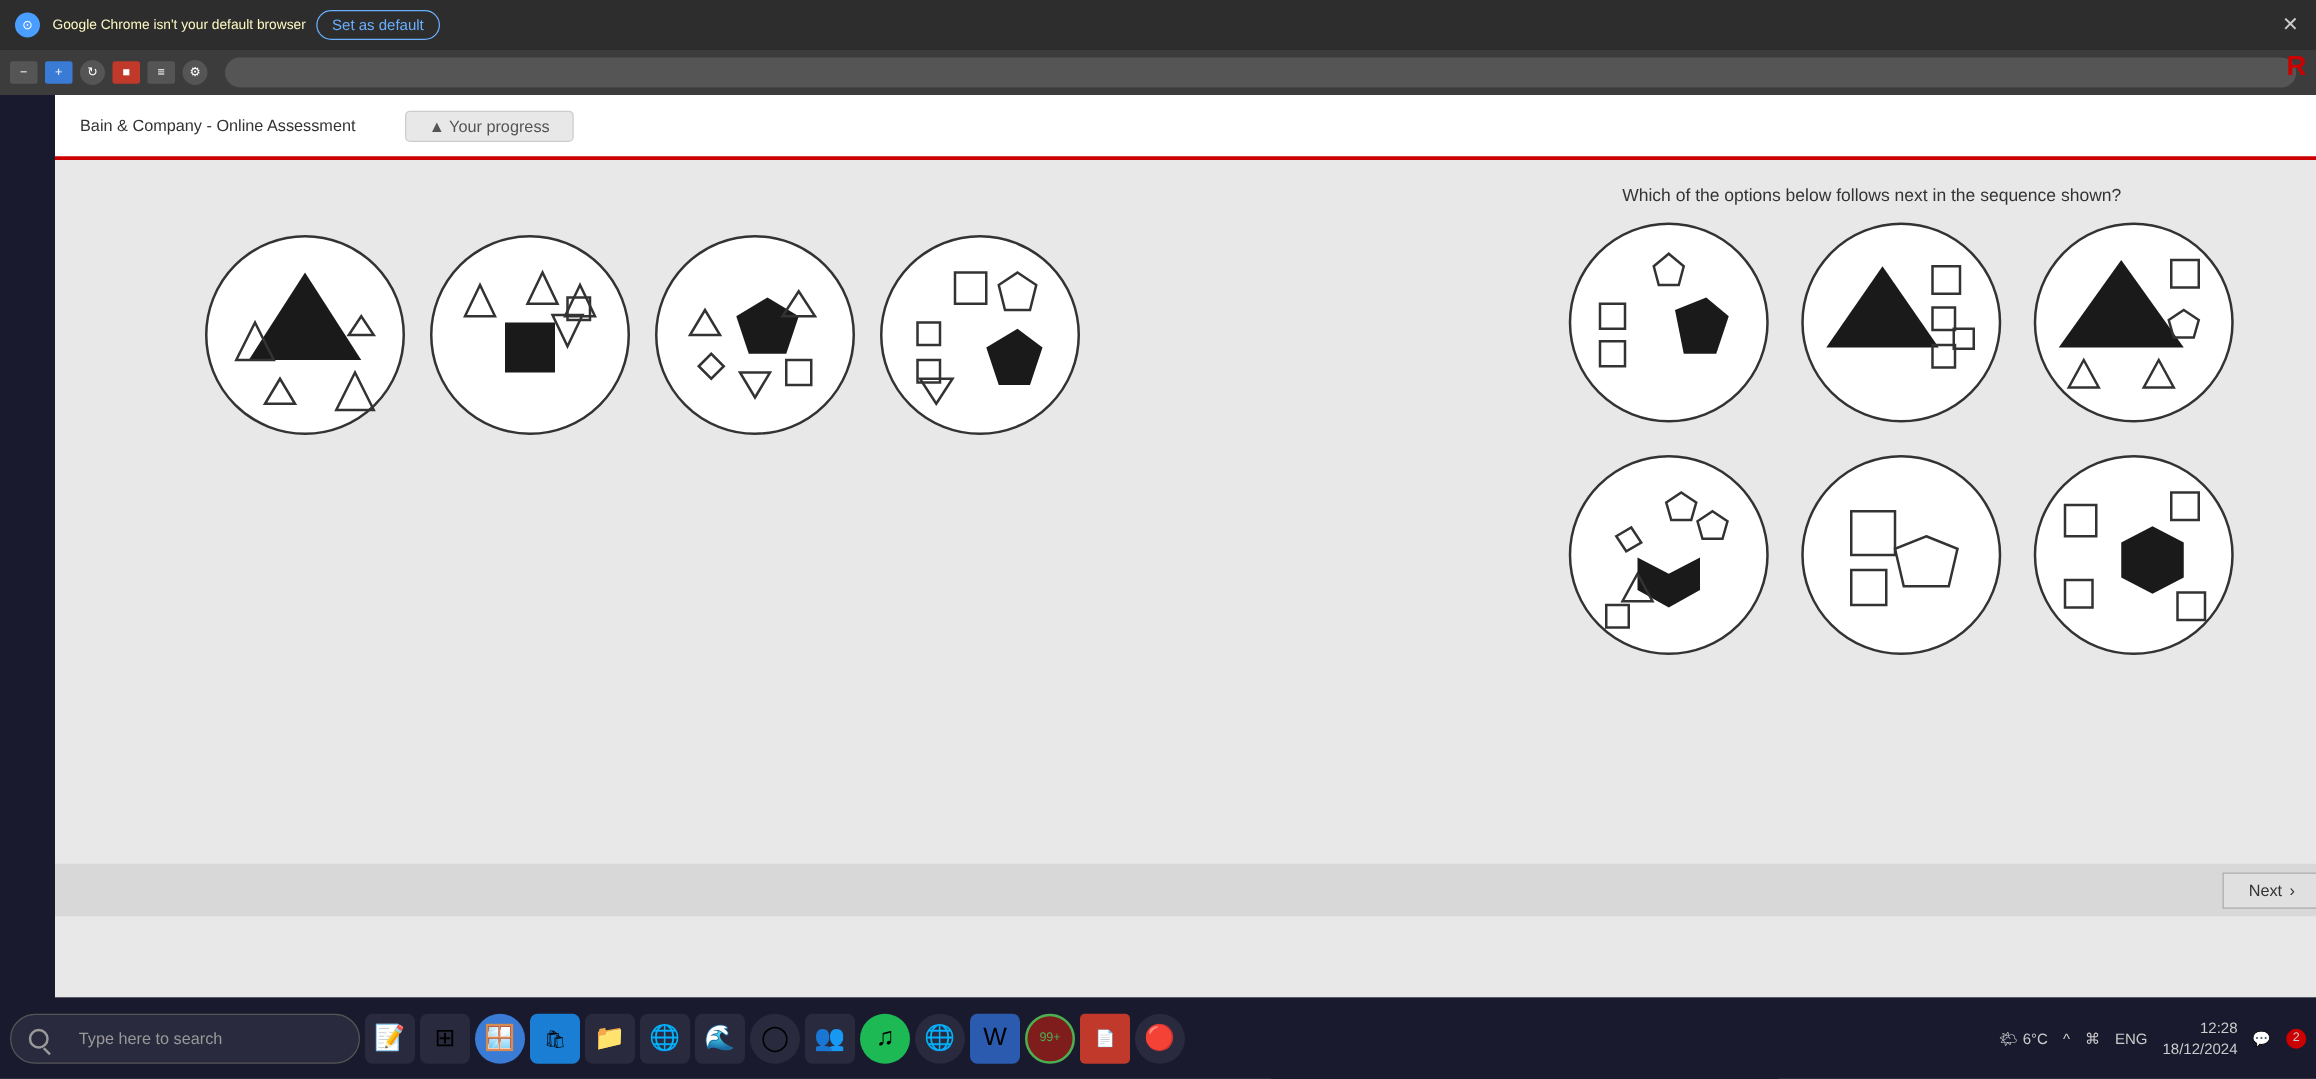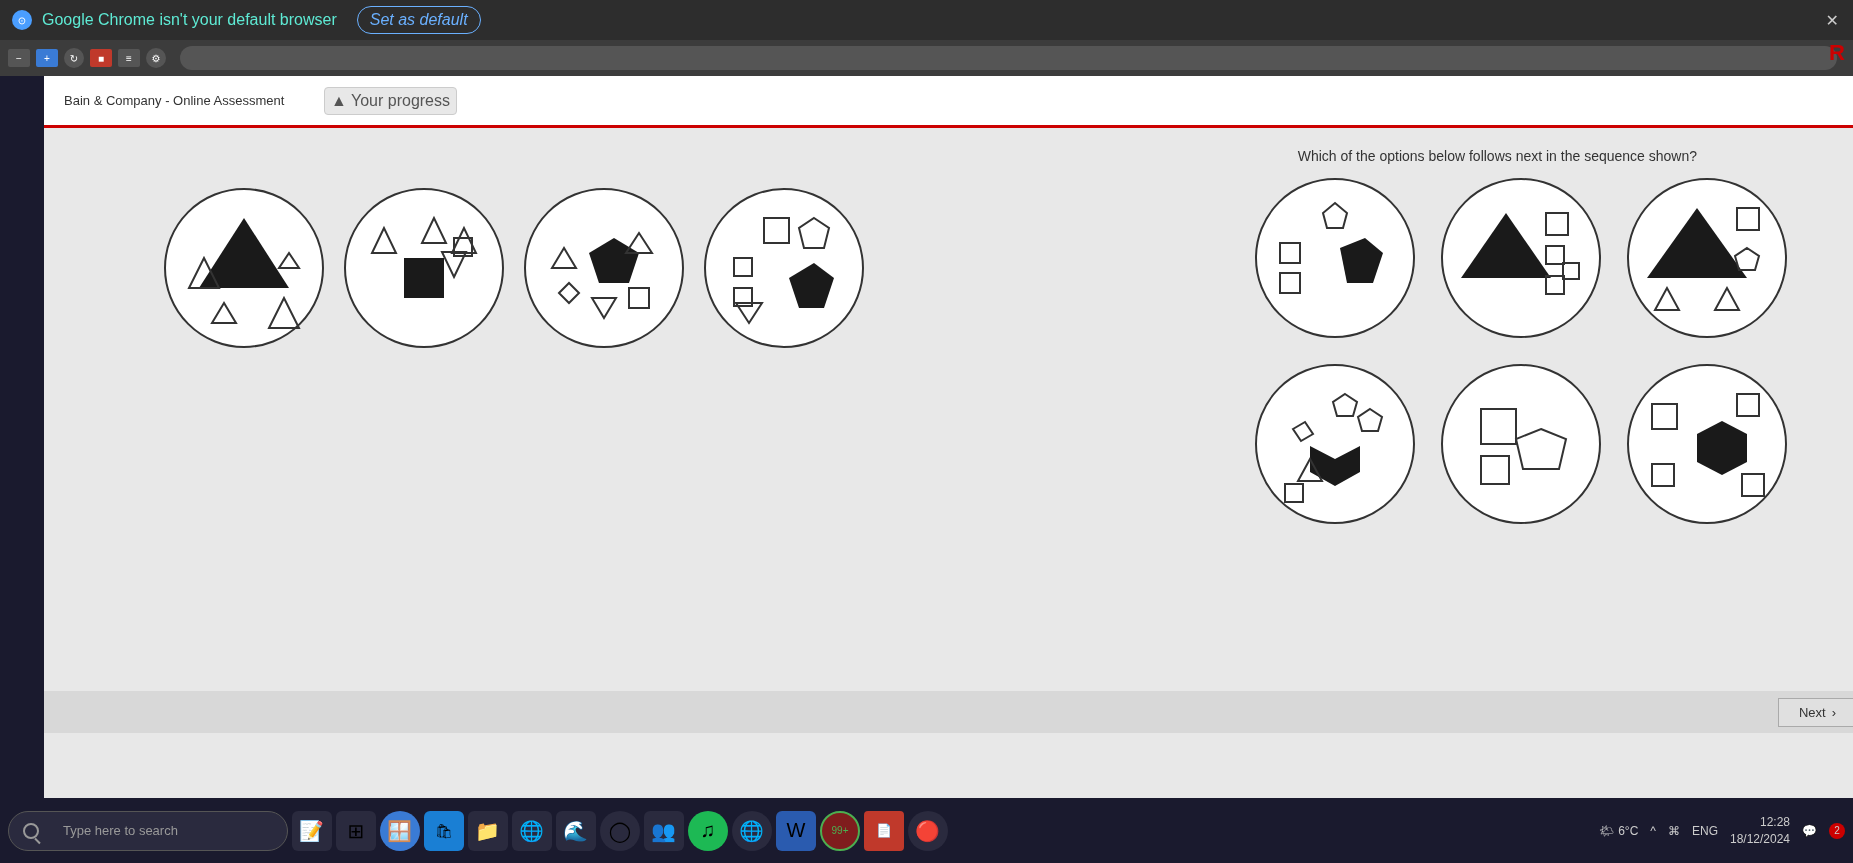--- a/index.html
+++ b/index.html
@@ -24,33 +24,32 @@
     }
     .title-bar-icon {
       width: 20px; height: 20px;
       background: #4a9eff;
       border-radius: 50%;
       margin-right: 10px;
       display: flex; align-items: center; justify-content: center;
       font-size: 10px; color: white;
     }
     .title-bar-text {
-      color: #5eead4;
-      font-size: 16px;
+      color: #fef9c3;
+      font-size: 11px;
     }
     .set-default-btn {
-      margin-left: 20px;
+      margin-left: 8px;
       padding: 4px 12px;
       border: 1.5px solid #6ab0ff;
       border-radius: 14px;
       background: transparent;
       color: #6ab0ff;
-      font-size: 16px;
+      font-size: 12px;
       cursor: pointer;
-      font-style: italic;
     }
     .close-btn {
       position: absolute;
       right: 14px;
       top: 50%;
       transform: translateY(-50%);
       color: #ccc;
       font-size: 16px;
       cursor: pointer;
     }
@@ -111,22 +110,22 @@
       color: #333;
     }
     .progress-btn {
       position: absolute;
       left: 280px;
       top: 50%;
       transform: translateY(-50%);
       background: #e8e8e8;
       border: 1px solid #ccc;
       border-radius: 4px;
-      padding: 4px 6px;
-      font-size: 16px;
+      padding: 4px 18px;
+      font-size: 13px;
       color: #555;
       cursor: pointer;
     }
 
     
     .question-area {
       width: 100%;
       height: calc(100% - 52px);
       background: #e8e8e8;
       display: flex;

